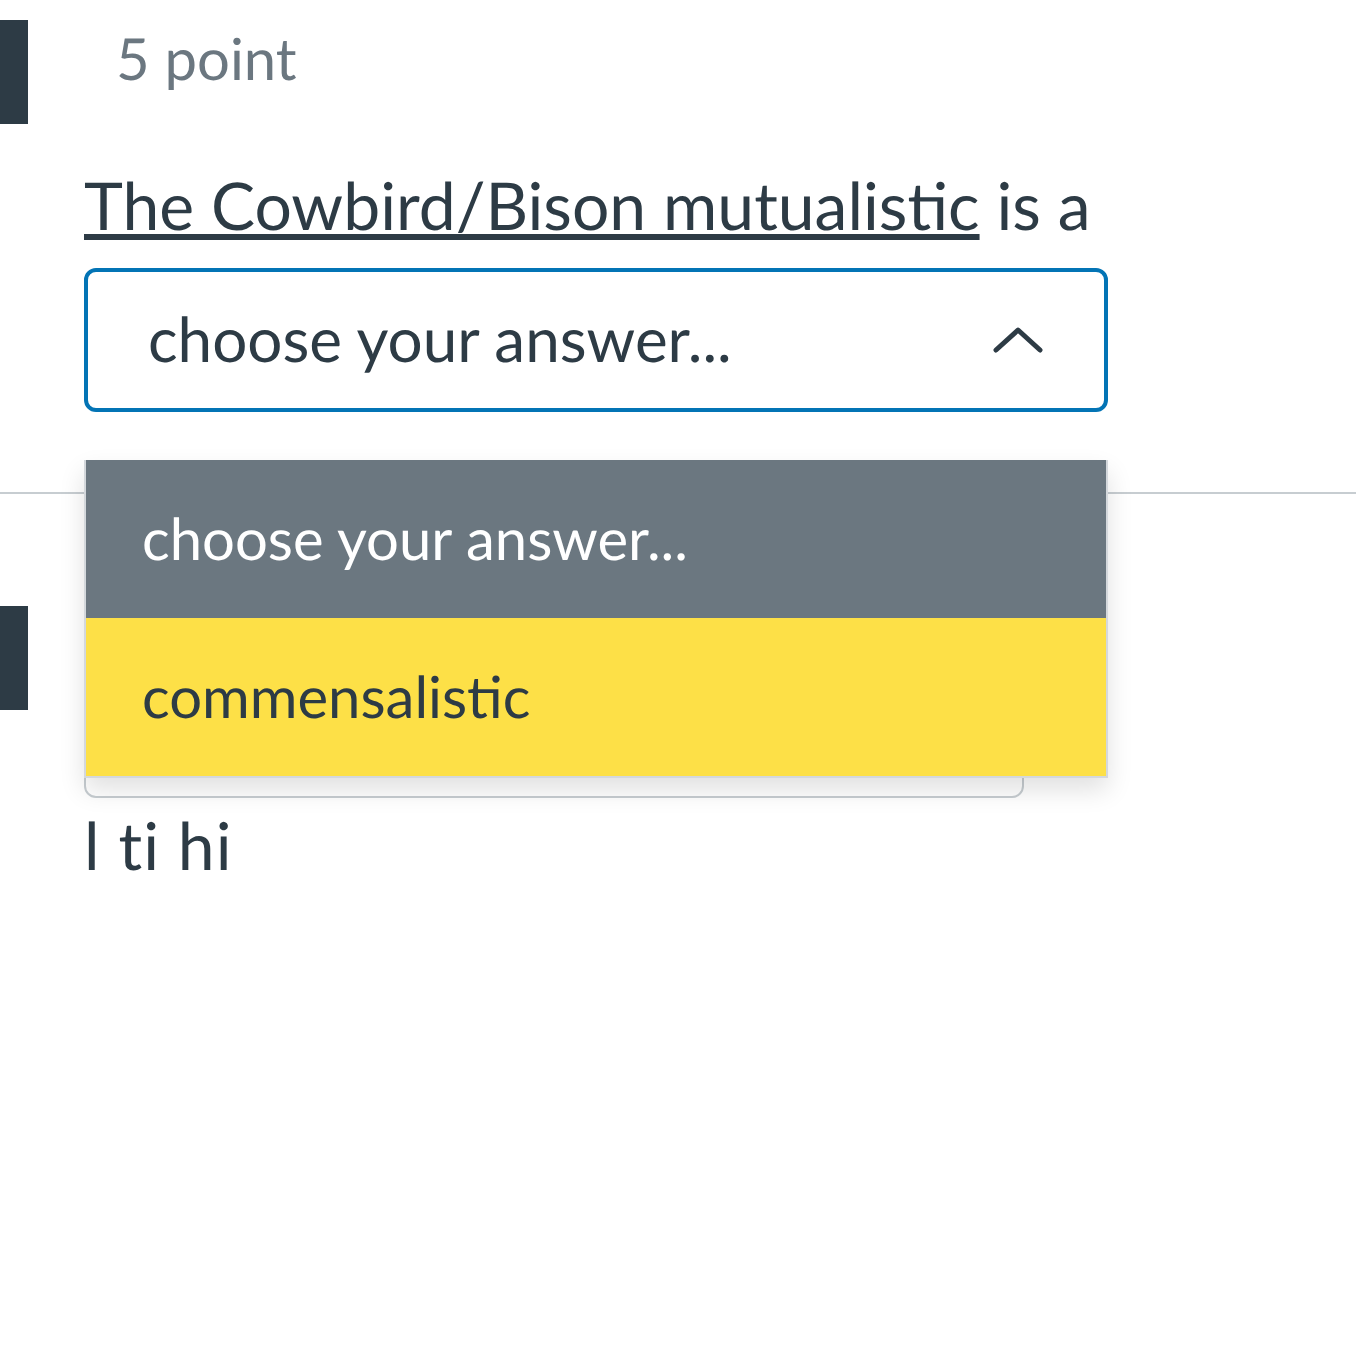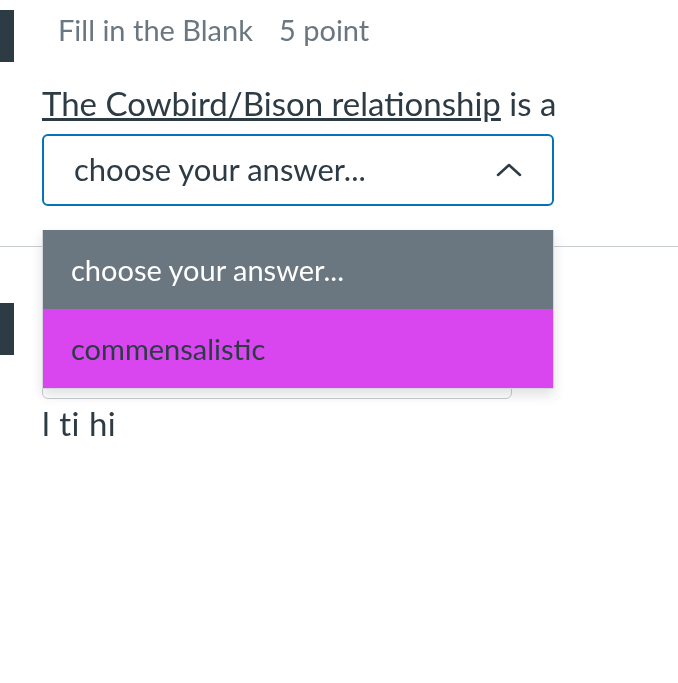--- a/index.html
+++ b/index.html
@@ -86,21 +86,21 @@
     background: #fff;
     border: 1px solid #d4d8dc;
     border-top: none;
     box-shadow: 0 6px 12px rgba(0,0,0,0.12);
     z-index: 5;
   }
   .dropdown .opt {
     padding: 22px 28px;
     font-size: 29px;
     color: #2d3b45;
-    background: #d946ef;
+    background: #fde047;
   }
   .dropdown .opt.sel {
     background: #6b7780;
     color: #ffffff;
   }
   .q2-line1 {
     font-size: 33px;
     color: #2d3b45;
     line-height: 1.35;
   }
@@ -122,25 +122,24 @@
   }
 </style>
 </head>
 <body>
 
 <div class="wrap">
 
   <div class="q1">
     <div class="accent"></div>
     <div class="meta">
-      <span>Fill in the Blank</span>
       <span>5 point</span>
     </div>
     <div class="stem">
-      <span class="inline" style="text-decoration: underline; text-decoration-color:#2d3b45;">The Cowbird/Bison relationship</span><span class="inline"> is a</span>
+      <span class="inline" style="text-decoration: underline; text-decoration-color:#2d3b45;">The Cowbird/Bison mutualistic</span><span class="inline"> is a</span>
       <br>
       <span class="select-open-trigger">
         <span>choose your answer...</span>
         <span class="chev">
           <svg width="26" height="16" viewBox="0 0 26 16">
               <polyline points="2,13 13,3 24,13" fill="none" stroke="#2d3b45" stroke-width="2.5" stroke-linecap="round" stroke-linejoin="round"></polyline>
             </svg>
         </span>
       </span>
     </div>

